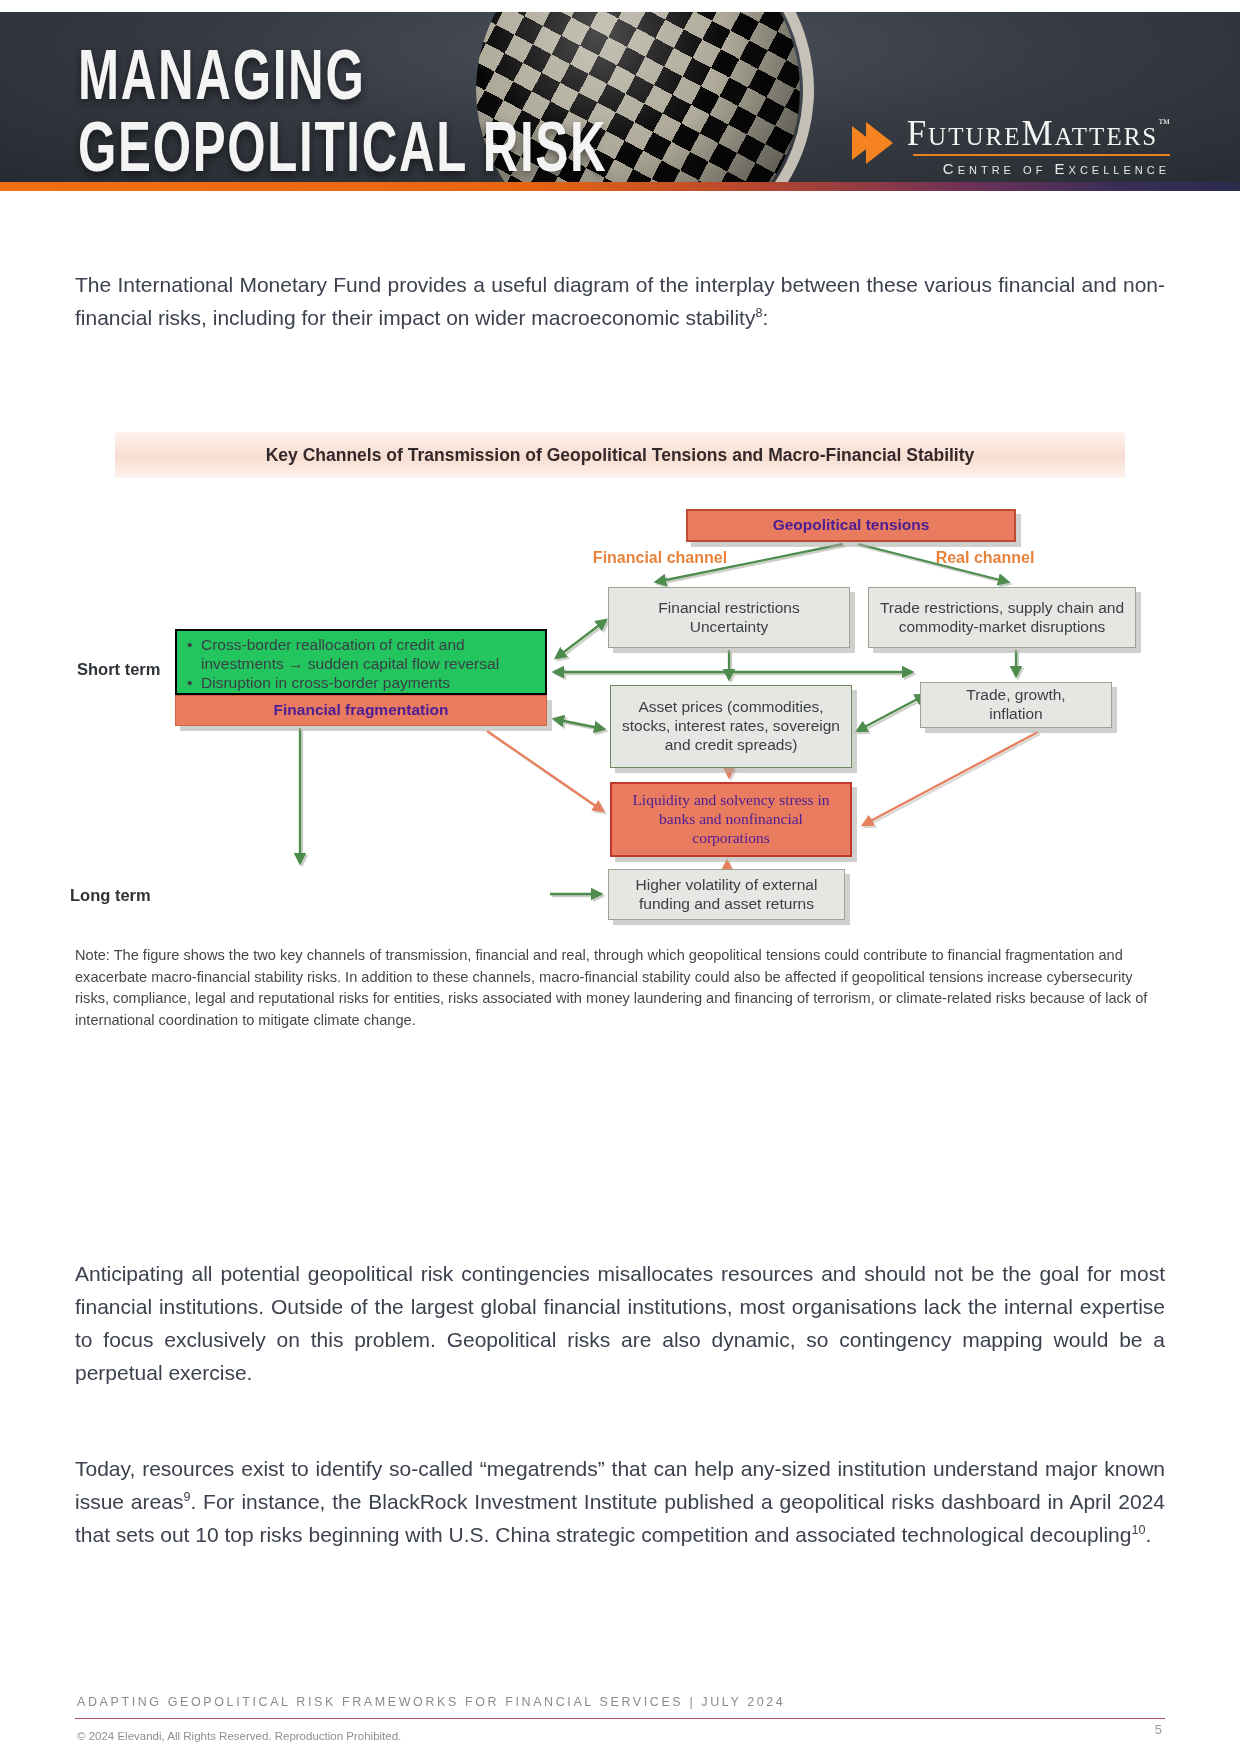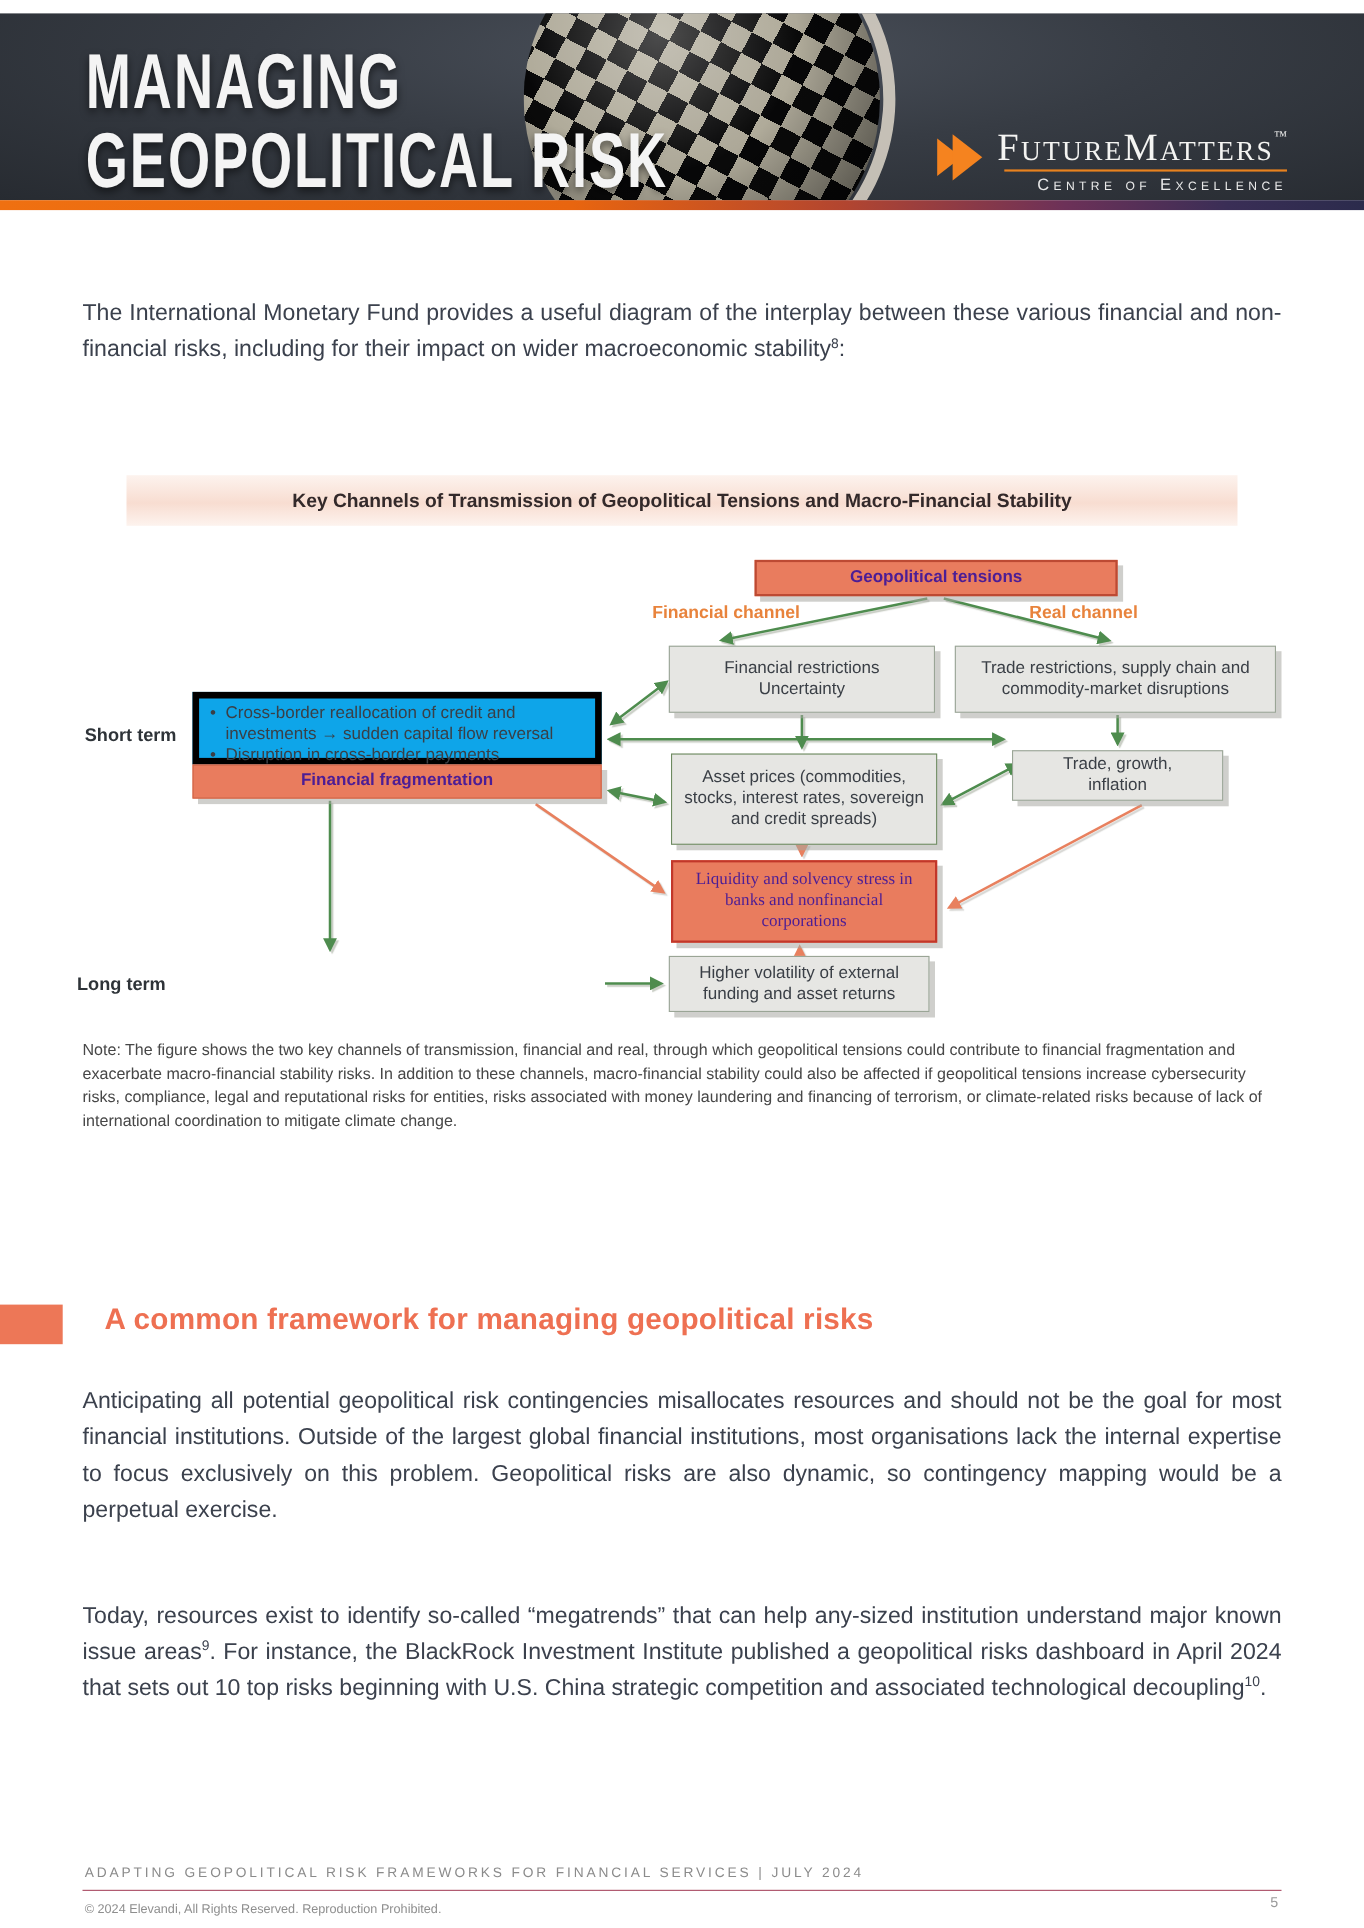--- a/index.html
+++ b/index.html
@@ -45,21 +45,21 @@
   .fig{ position:absolute; left:0; top:420px; width:1240px; height:500px; }
   .fig svg{ position:absolute; left:0; top:0; pointer-events:none; }
   .fig-band{ position:absolute; left:115px; top:0; width:1010px; height:46px;
     background:linear-gradient(180deg,#fdf3ee 0%,#f8ddd1 55%,#fdf3ee 100%);
     display:flex; align-items:center; justify-content:center;
     font-weight:bold; font-size:17.5px; color:#33292a; }
   .node{ position:absolute; display:flex; align-items:center; justify-content:center; text-align:center;
          font-size:15.5px; color:#3a3f46; line-height:1.22; padding:3px 8px;
          box-shadow:5px 5px 0 rgba(168,168,162,.55); }
   .gray{ background:#e6e6e3; border:1.6px solid #9aa596; }
-  .gray-green{ background:#0ea5e9; border:6px solid #000000; }
+  .gray-green{ background:#22c55e; border:2px solid #000000; }
   .salmon{ background:#e97c5e; color:#4c1d95; font-weight:bold; }
   .b-geo{ border:2px solid #bd4a33; }
   .b-liq{ border:2.5px solid #c2372a; font-weight:normal;font-family:Liberation Serif, serif; }
   .pre{ white-space:pre-line; }
   .chan-label{ position:absolute; top:117px; font-weight:bold; font-size:16px; color:#e8833c; text-align:center; }
   .term-label{ position:absolute; font-weight:bold; font-size:16.5px; color:#2e3338; }
   .short-box{ align-items:flex-start; justify-content:flex-start; text-align:left; padding:5px 6px 4px 10px; }
   .short-box ul{ list-style:none; }
   .short-box li{ padding-left:14px; position:relative; }
   .short-box li::before{ content:"•"; position:absolute; left:0; }
@@ -144,21 +144,21 @@
       </g>
     </svg>
 
     <div class="node salmon b-geo" style="left:686px; top:77px; width:330px; height:33px;">Geopolitical tensions</div>
 
     <div class="chan-label" style="left:560px; width:200px;">Financial channel</div>
     <div class="chan-label" style="left:895px; width:180px;">Real channel</div>
 
     <div class="node gray pre" style="left:608px; top:155px; width:242px; height:61px;">Financial restrictions
 Uncertainty</div>
-    <div class="node gray" style="left:868px; top:155px; width:292px; height:61px;">Trade restrictions, supply chain and commodity-market disruptions</div>
+    <div class="node gray" style="left:868px; top:155px; width:268px; height:61px;">Trade restrictions, supply chain and commodity-market disruptions</div>
 
     <div class="term-label" style="left:77px; top:228px;">Short term</div>
 
     <div class="node gray-green short-box" style="left:175px; top:197px; width:372px; height:66px; box-shadow:none;">
       <ul>
         <li>Cross-border reallocation of credit and investments →  sudden capital flow reversal</li>
         <li>Disruption in cross-border payments</li>
       </ul>
     </div>
     <div class="node salmon" style="left:175px; top:263px; width:372px; height:31px; border:1.5px solid #cf6446;">Financial fragmentation</div>
@@ -170,24 +170,20 @@
 
     <div class="node salmon b-liq" style="left:610px; top:350px; width:242px; height:75px;">Liquidity and solvency stress in banks and nonfinancial corporations</div>
 
     <div class="term-label" style="left:70px; top:454px;">Long term</div>
 
     <div class="node gray" style="left:608px; top:437px; width:237px; height:51px;">Higher volatility of external funding and asset returns</div>
 
     <div class="fig-note">Note: The figure shows the two key channels of transmission, financial and real, through which geopolitical tensions could contribute to financial fragmentation and exacerbate macro-financial stability risks. In addition to these channels, macro-financial stability could also be affected if geopolitical tensions increase cybersecurity risks, compliance, legal and reputational risks for entities, risks associated with money laundering and financing of terrorism, or climate-related risks because of lack of international coordination to mitigate climate change.</div>
   </div>
 
-  <div class="sec-row">
-    <div class="sec-block"></div>
-    <div class="sec-title">A common framework for managing geopolitical risks</div>
-  </div>
 
   <p class="body-text" style="top:1245px;">Anticipating all potential geopolitical risk contingencies misallocates resources and should not be the goal for most financial institutions. Outside of the largest global financial institutions, most organisations lack the internal expertise to focus exclusively on this problem. Geopolitical risks are also dynamic, so contingency mapping would be a perpetual exercise.</p>
 
   <p class="body-text" style="top:1440px;"><span>Today, resources exist to identify so-called “megatrends” that can help any-sized institution understand major known issue areas</span><sup>9</sup><span>. For instance, the BlackRock Investment Institute published a geopolitical risks dashboard in April 2024 that sets out 10 top risks beginning with U.S. China strategic competition and associated technological decoupling</span><sup>10</sup><span>.</span></p>
 
   <div class="foot-title">ADAPTING GEOPOLITICAL RISK FRAMEWORKS FOR FINANCIAL SERVICES | JULY 2024</div>
   <div class="foot-rule"></div>
   <div class="foot-copy">© 2024 Elevandi, All Rights Reserved. Reproduction Prohibited.</div>
   <div class="foot-num">5</div>
 

